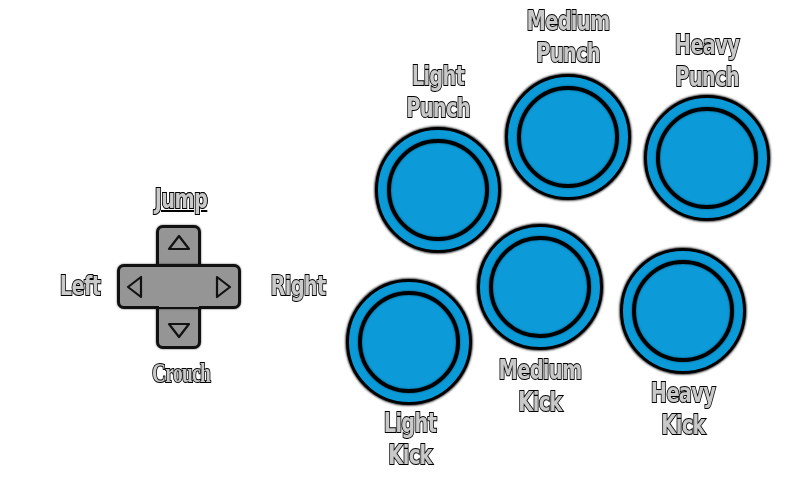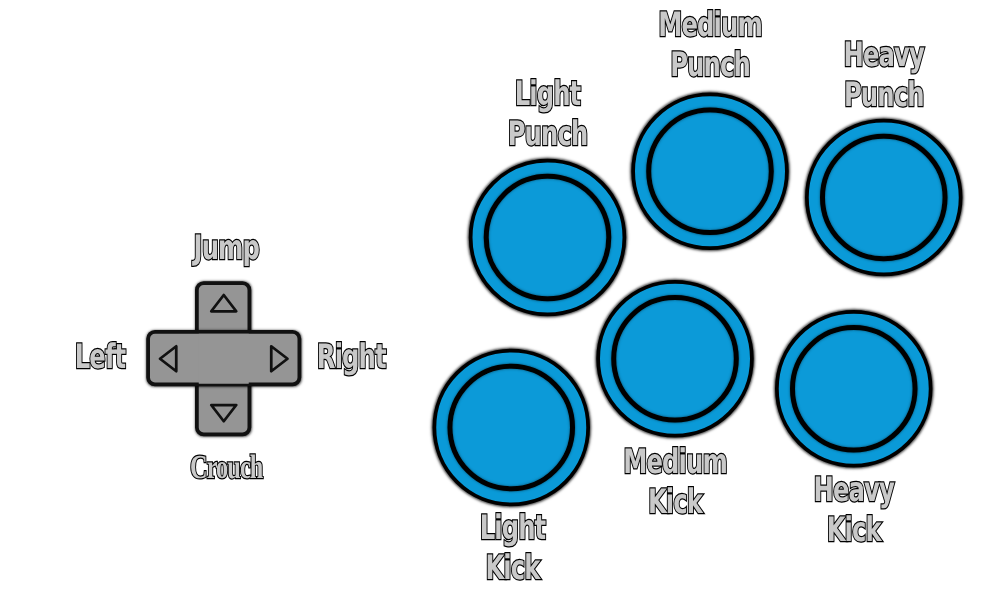--- a/index.html
+++ b/index.html
@@ -21,27 +21,27 @@
              box-shadow:0 0 2px rgba(0,0,0,.7);}
   .dpad .v{left:39px;top:0;width:45px;height:124px;}
   .dpad .h{left:0;top:39px;width:124px;height:45px;}
   .dpad .center{position:absolute;left:42px;top:42px;width:40px;height:40px;background:#959595;}
   .dir{position:absolute;cursor:pointer;}
   .dir svg{display:block;}
 </style>
 </head>
 <body>
 
-<div class="lbl" style="left:181px;top:183px;">
+<div class="lbl" style="left:181px;top:183px;text-decoration:underline;">
     <span>Jump</span>
   </div>
 <div class="lbl" style="left:80px;top:270px;">
     <span>Left</span>
   </div>
-<div class="lbl" style="left:281px;top:270px;">
+<div class="lbl" style="left:298px;top:270px;">
     <span>Right</span>
   </div>
 <div class="lbl" style="left:181px;top:357px;font-family:Liberation Serif, serif;">
     <span>Crouch</span>
   </div>
 
 <div class="dpad">
   <div class="arm v"></div>
   <div class="arm h"></div>
   <div class="center"></div>

